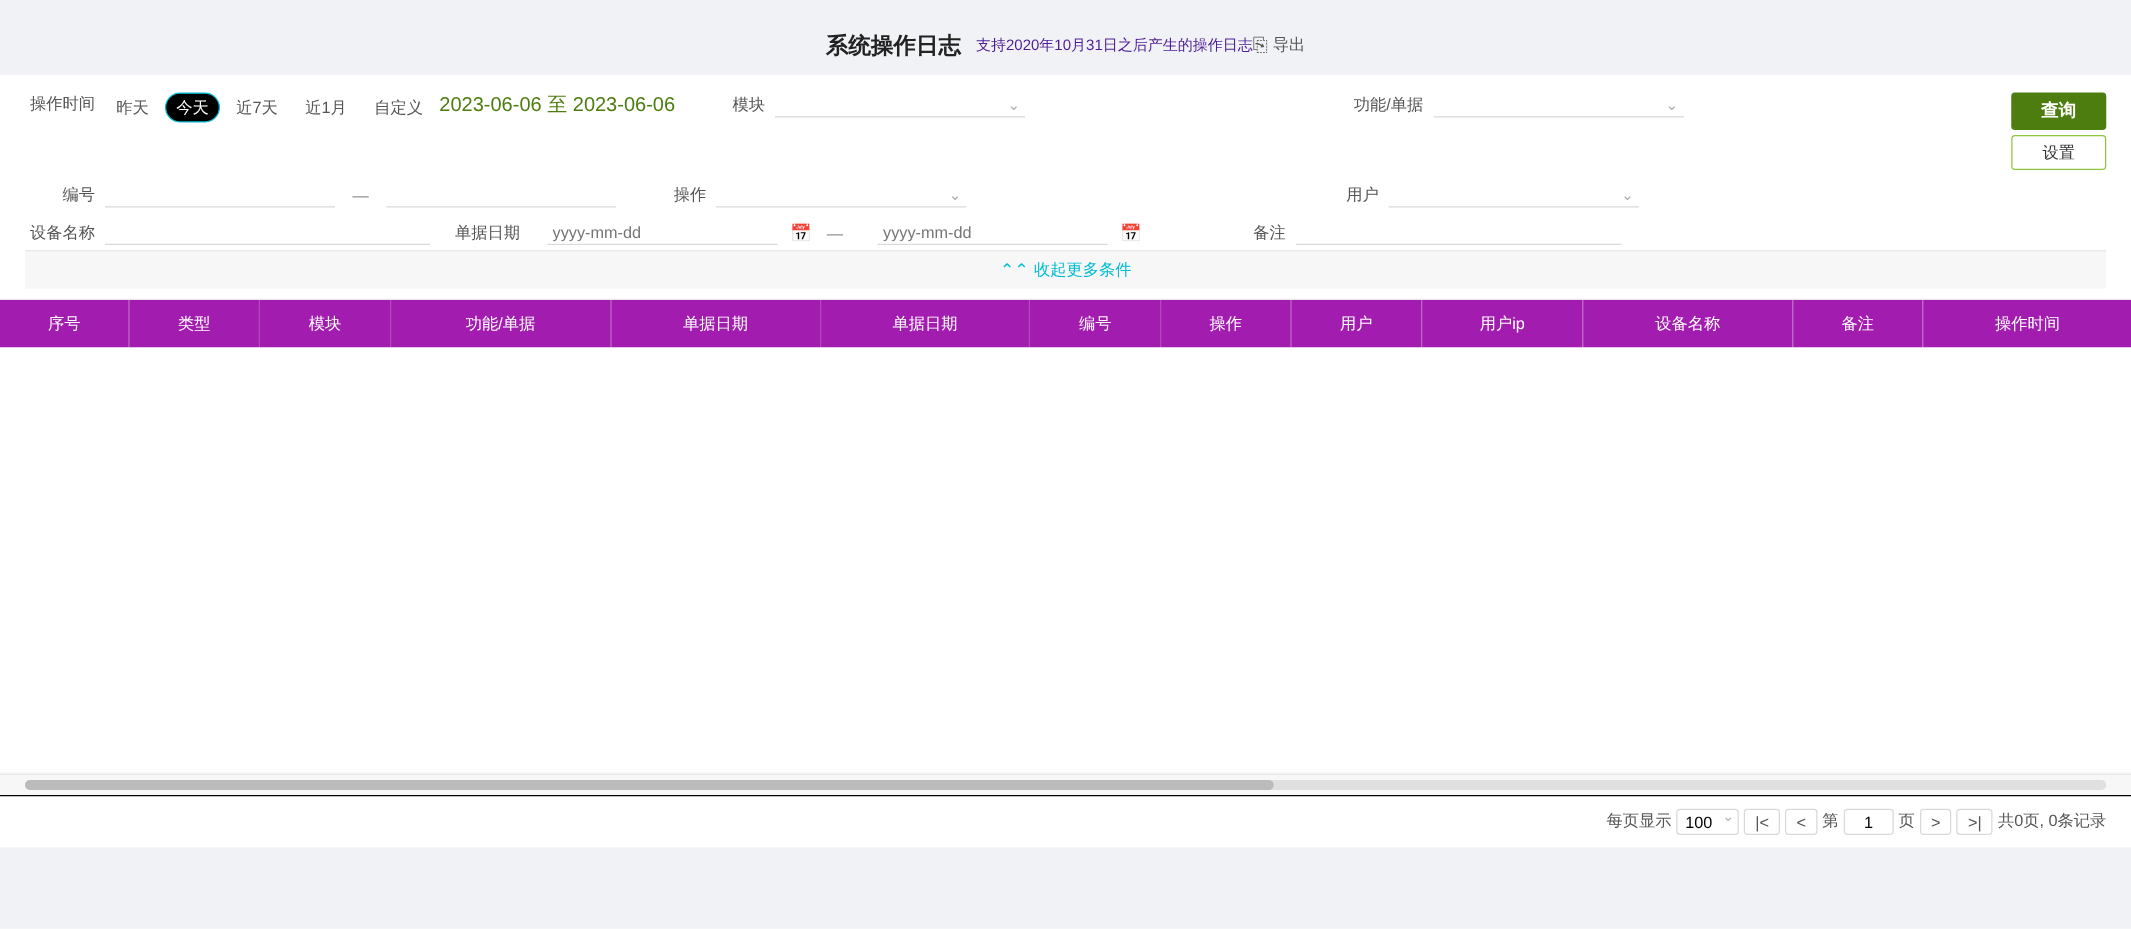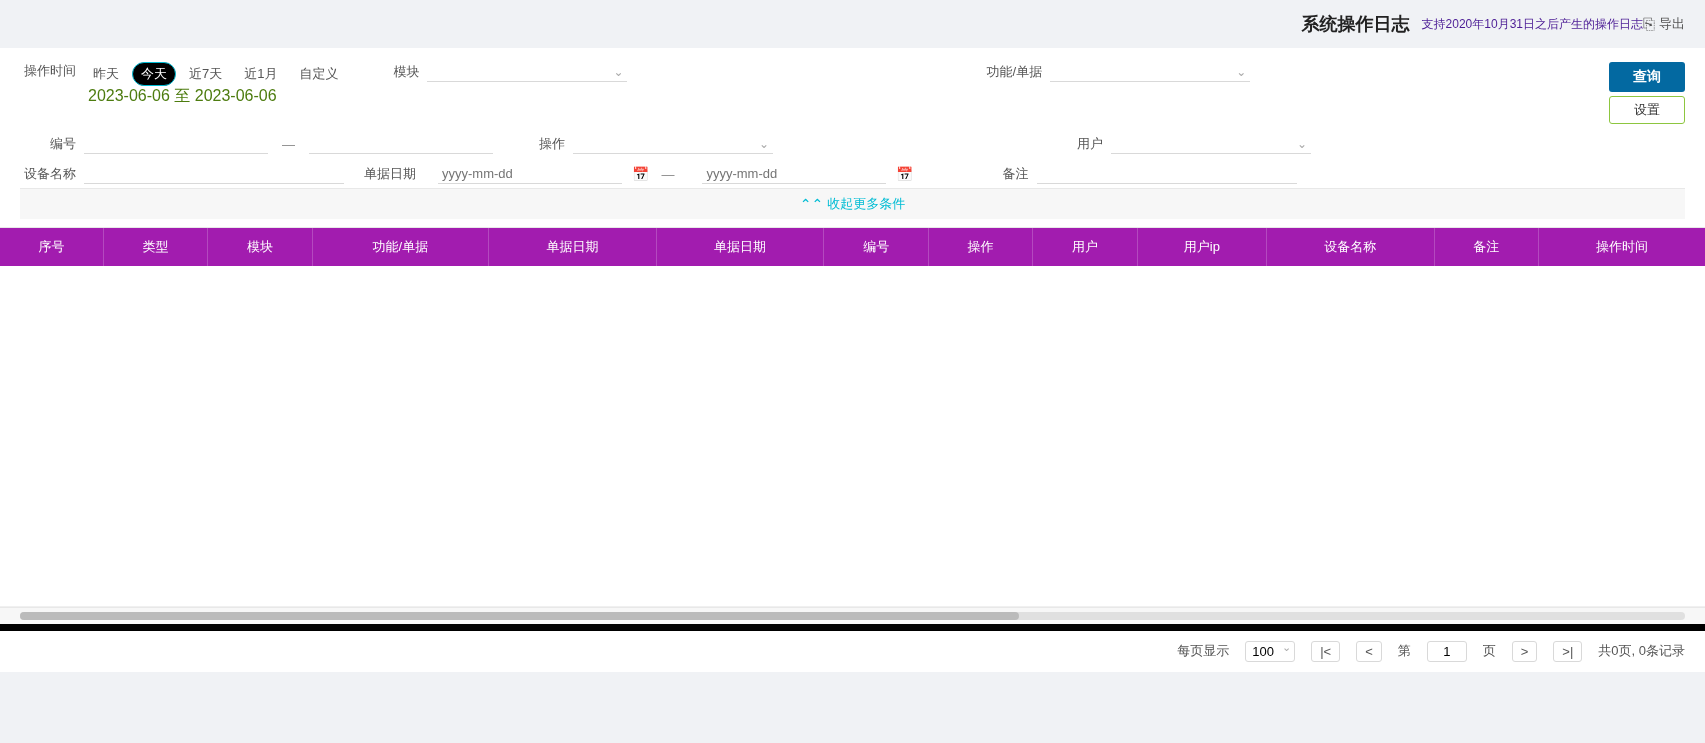--- a/index.html
+++ b/index.html
@@ -1,20 +1,20 @@
 <!DOCTYPE html>
 <html><head>
   <meta charset="utf-8">
   <style>
     * { box-sizing: border-box; margin: 0; padding: 0; }
     body { font-family: 'Microsoft YaHei', Arial, sans-serif; font-size: 13px; background: #f0f2f5; color: #333; }
 
     .page-header {
-      display: flex; align-items: center; justify-content: flex-end;
-      padding: 12px 20px; background: #f0f2f5;
+      display: flex; align-items: center; justify-content: center;
+      padding: 12px 20px; background: #f0f2f5; margin-top: 12px;
     }
     .page-title { font-size: 18px; font-weight: bold; color: #222; }
     .page-subtitle { font-size: 12px; color: #4c1d95; margin-left: 12px; }
     .export-btn {
       display: flex; align-items: center; gap: 4px;
       background: none; border: none; color: #555; cursor: pointer; font-size: 13px;
     }
 
     .filter-area {
       background: #fff; padding: 14px 20px 8px 20px; border-bottom: 1px solid #e8e8e8;
@@ -43,21 +43,21 @@
       color: #aaa; pointer-events: none; font-size: 12px;
     }
     .filter-input {
       border: none; border-bottom: 1px solid #d9d9d9; background: transparent;
       padding: 2px 4px; font-size: 13px; color: #333; outline: none; min-width: 140px;
     }
     .dash { margin: 0 6px; color: #888; }
 
     .action-btns { display: flex; flex-direction: column; gap: 4px; margin-left: auto; }
     .btn-query {
-      background: #0369a1; color: #fff; border: none; padding: 6px 24px;
+      background: #4d7c0f; color: #fff; border: none; padding: 6px 24px;
       border-radius: 3px; cursor: pointer; font-size: 14px; font-weight: bold;
     }
     .btn-settings {
       background: #fff; color: #333; border: 1px solid #8dc63f; padding: 4px 24px;
       border-radius: 3px; cursor: pointer; font-size: 13px;
     }
 
     .collapse-bar {
       display: flex; align-items: center; justify-content: center;
       padding: 6px; background: #f7f7f7; border-top: 1px solid #e8e8e8;
@@ -91,22 +91,22 @@
       background: #e0e0e0; height: 8px; border-radius: 4px; margin: 0 20px;
       position: relative;
     }
     .scrollbar-thumb {
       background: #bbb; height: 8px; border-radius: 4px; width: 60%; position: absolute; left: 0;
     }
 
     
     .pagination {
       display: flex; align-items: center; justify-content: flex-end;
-      padding: 10px 20px; background: #fff; gap: 16px; font-size: 13px; color: #555;
-      border-top: 7px solid #000000;
+      padding: 10px 20px; background: #fff; gap: 4px; font-size: 13px; color: #555;
+      border-top: 1px solid #000000;
     }
     .page-size-select {
       border: 1px solid #d9d9d9; border-radius: 3px; padding: 2px 20px 2px 6px;
       font-size: 13px; appearance: none; cursor: pointer; background: #fff;
     }
     .page-nav-btn {
       background: none; border: 1px solid #d9d9d9; border-radius: 3px;
       padding: 2px 8px; cursor: pointer; color: #555; font-size: 13px;
     }
     .page-nav-btn:disabled { color: #ccc; cursor: default; }
@@ -129,21 +129,21 @@
     <span>导出</span>
   </button>
 </div>
 
 <div class="filter-area">
 
   <div class="filter-row-inline" style="display:flex;align-items:flex-start;gap:16px;margin-bottom:10px;">
 
     <div style="display:flex;align-items:flex-start;gap:8px;min-width:320px;">
       <span class="filter-label">操作时间</span>
-      <div style="display:flex;flex-direction:column;justify-content:center;">
+      <div style="display:flex;flex-direction:row;justify-content:center;">
         <div class="time-options">
           <button class="time-btn">昨天</button>
           <button class="time-btn active">今天</button>
           <button class="time-btn">近7天</button>
           <button class="time-btn">近1月</button>
           <button class="time-btn">自定义</button>
         </div>
         <span class="time-range-text">2023-06-06 至 2023-06-06</span>
       </div>
     </div>

